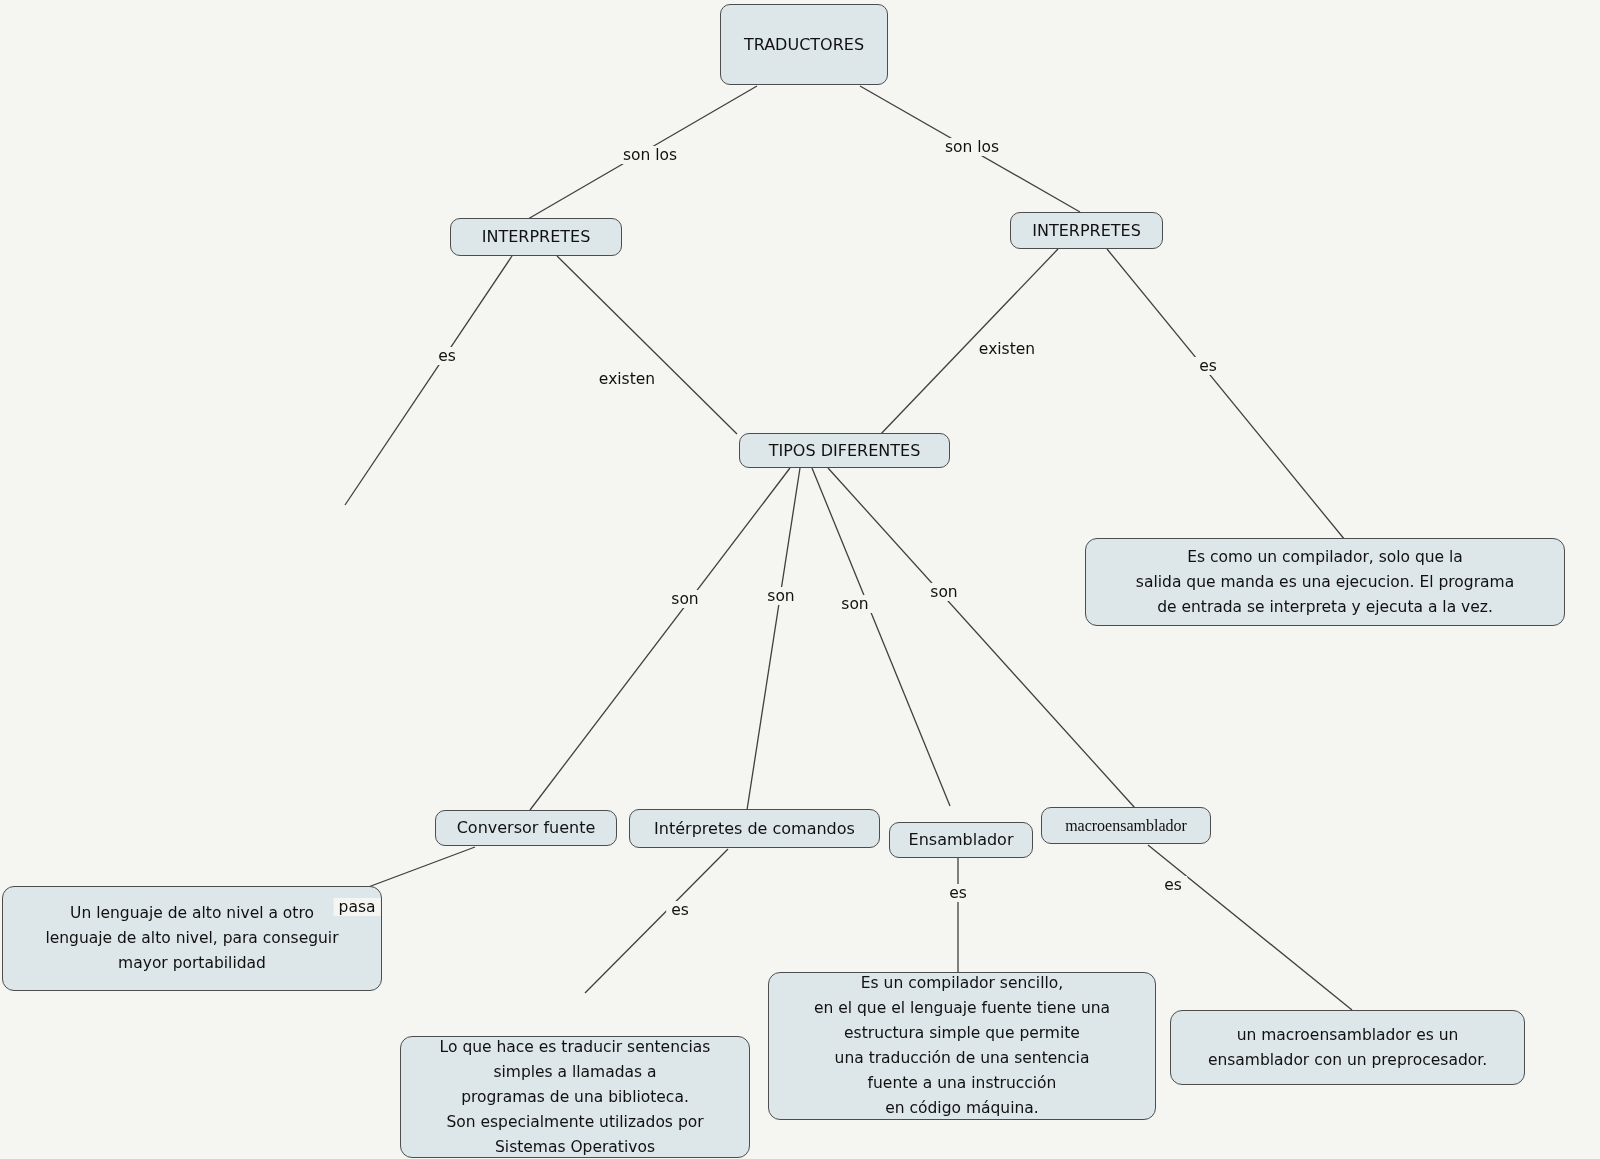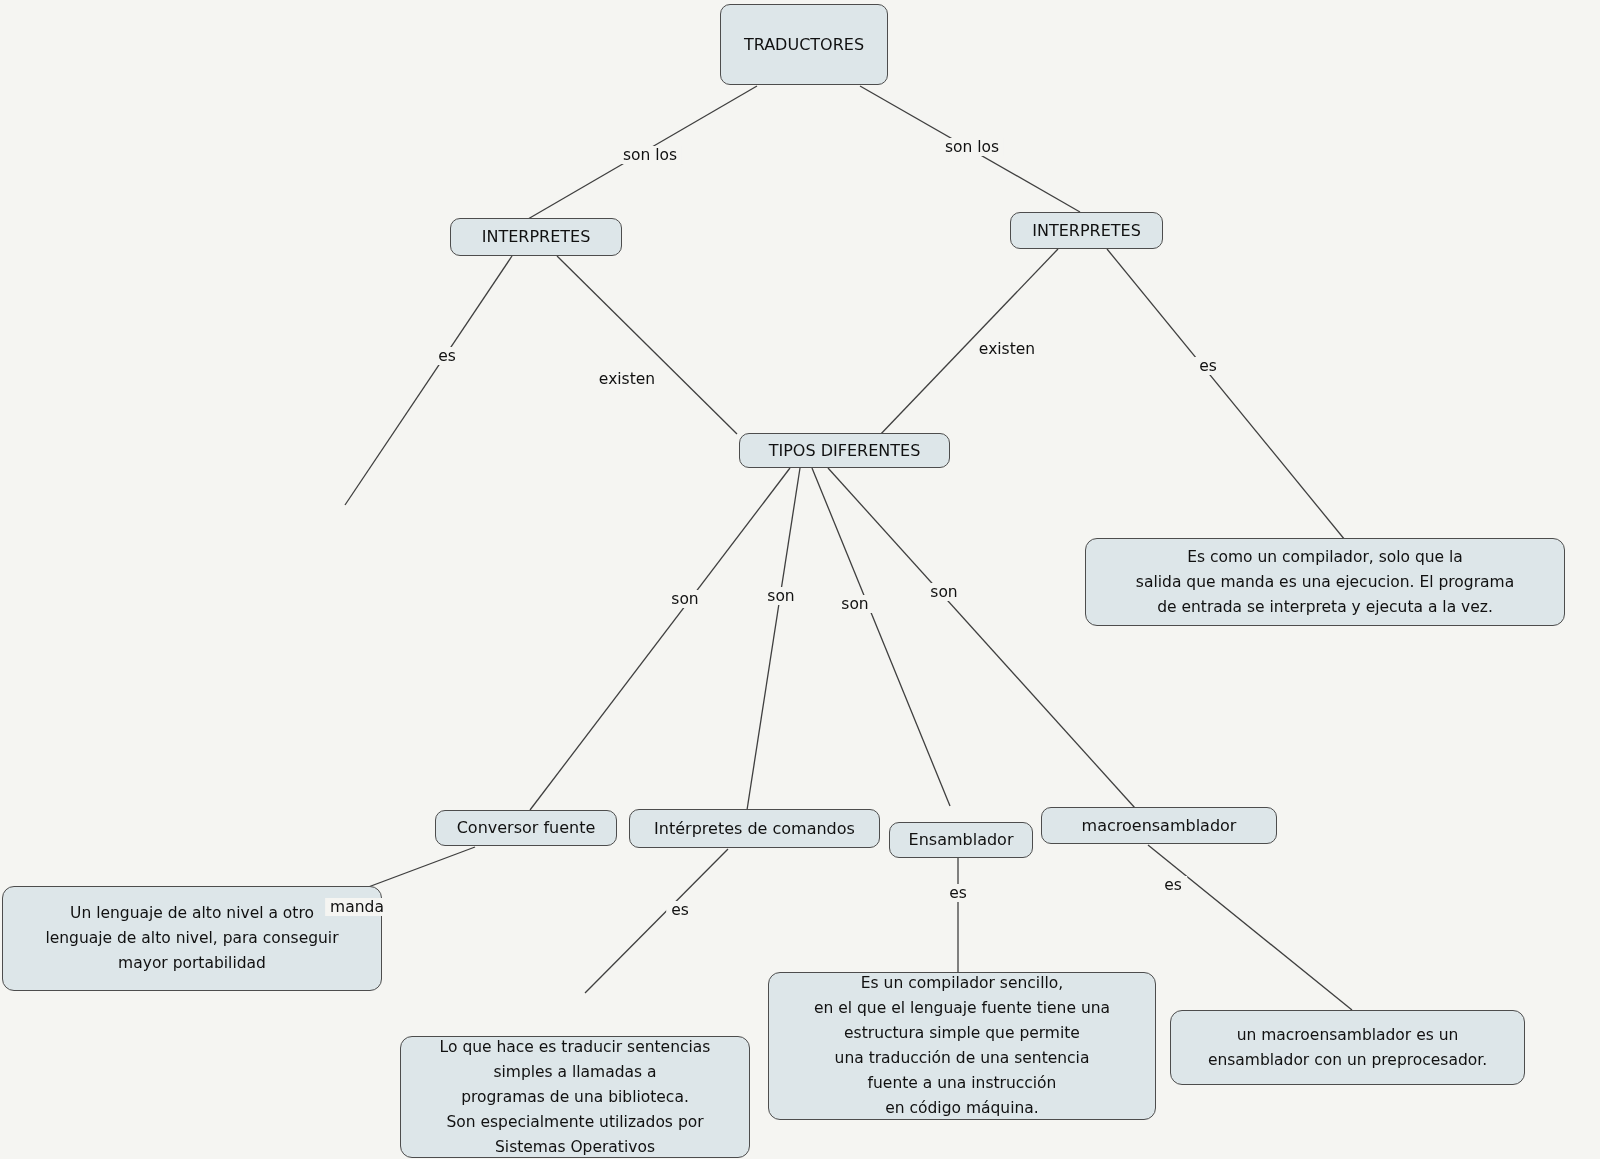--- a/index.html
+++ b/index.html
@@ -92,21 +92,21 @@
   <div class="node desc" style="left:1085px; top:538px; width:480px; height:88px;">Es como un compilador, solo que la
 salida que manda es una ejecucion. El programa
 de entrada se interpreta y ejecuta a la vez.</div>
 
   <div class="node" style="left:435px; top:810px; width:182px; height:36px;">Conversor fuente</div>
 
   <div class="node" style="left:629px; top:809px; width:251px; height:39px;">Intérpretes de comandos</div>
 
   <div class="node" style="left:889px; top:806px; width:144px; height:36px;margin-top:16px;">Ensamblador</div>
 
-  <div class="node" style="left:1041px; top:807px; width:236px; height:37px;">macroensamblador</div>
+  <div class="node" style="left:1041px; top:807px; width:170px; height:37px;font-family:Liberation Serif, serif;">macroensamblador</div>
 
   <div class="node desc" style="left:2px; top:886px; width:380px; height:105px;">Un lenguaje de alto nivel a otro
 lenguaje de alto nivel, para conseguir
 mayor portabilidad</div>
 
   <div class="node desc" style="left:400px; top:1036px; width:350px; height:122px;">Lo que hace es traducir sentencias
 simples a llamadas a
 programas de una biblioteca.
 Son especialmente utilizados por
 Sistemas Operativos</div>
@@ -134,21 +134,21 @@
   <div class="edge-label" style="left:1208px; top:366px;">es</div>
 
   <div class="edge-label" style="left:685px; top:599px;">son</div>
 
   <div class="edge-label" style="left:781px; top:596px;">son</div>
 
   <div class="edge-label" style="left:855px; top:604px;">son</div>
 
   <div class="edge-label" style="left:944px; top:592px;">son</div>
 
-  <div class="edge-label" style="left:357px; top:907px;">manda</div>
+  <div class="edge-label" style="left:357px; top:907px;">pasa</div>
 
   <div class="edge-label" style="left:680px; top:910px;">es</div>
 
   <div class="edge-label" style="left:958px; top:893px;">es</div>
 
   <div class="edge-label" style="left:1173px; top:885px;">es</div>
 
 </div>
 
 </body></html>

